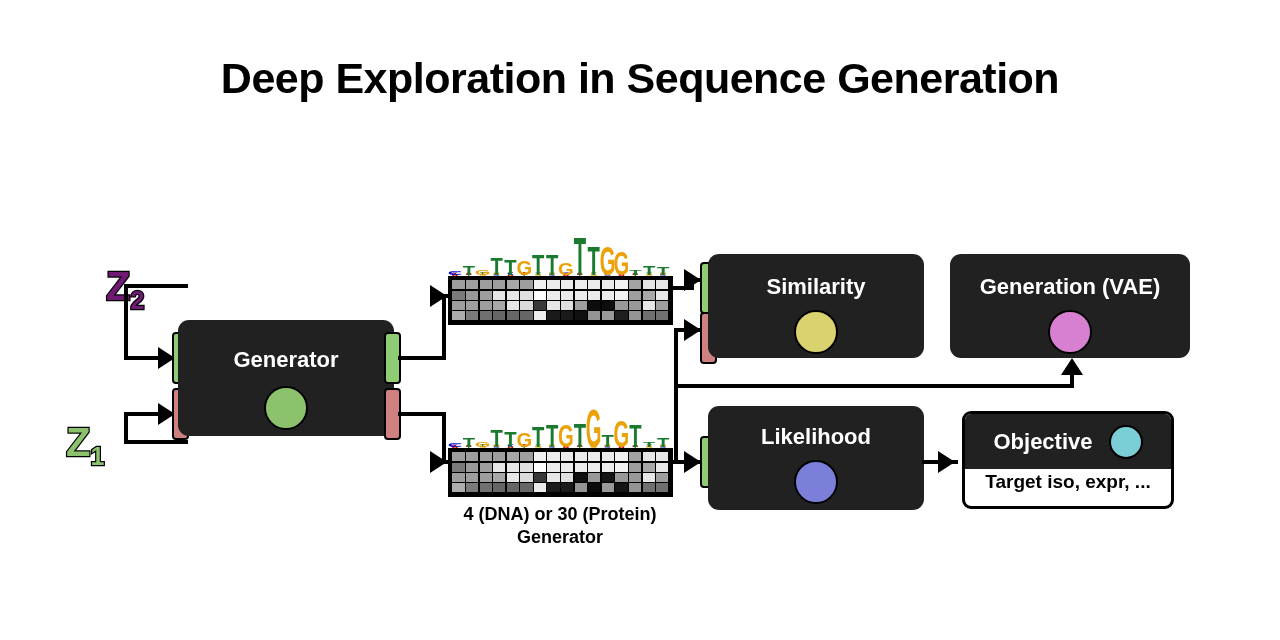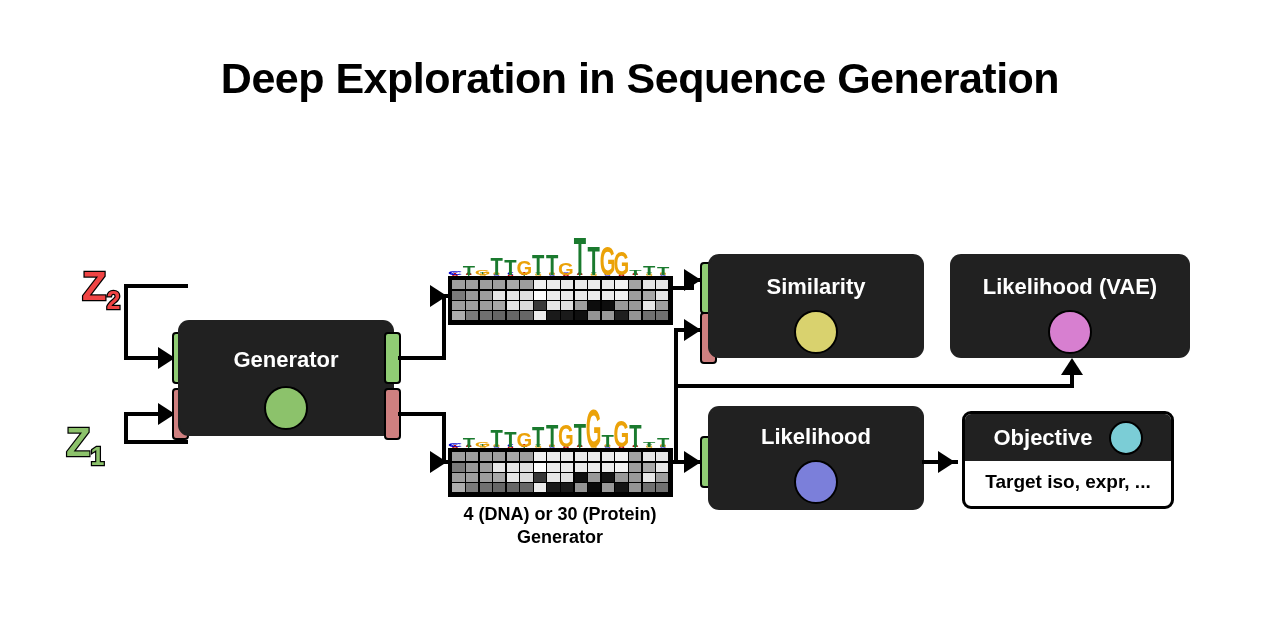--- a/index.html
+++ b/index.html
@@ -43,21 +43,21 @@
   .arrow.right{border-top:11px solid transparent;border-bottom:11px solid transparent;border-left:17px solid #000;}
   .arrow.up{border-left:11px solid transparent;border-right:11px solid transparent;border-bottom:17px solid #000;}
 
   
   .zlabel{
     position:absolute;font-size:40px;font-weight:bold;
     font-family:"Liberation Sans","DejaVu Sans",sans-serif;
     line-height:1;
   }
   .zlabel .zsub{font-size:25px;vertical-align:sub;}
-  .z-red{color:#ef4444;-webkit-text-stroke:2.5px #000;paint-order:stroke fill;}
+  .z-red{color:#701a75;-webkit-text-stroke:2.5px #000;paint-order:stroke fill;margin-left:24px;}
   .z-green{color:#8cc26b;-webkit-text-stroke:2.5px #000;paint-order:stroke fill;}
 
   
   .seqblock{position:absolute;}
   .logo{position:absolute;left:0;bottom:0;width:100%;}
   .heat{
     position:absolute;border:3px solid #000;box-sizing:content-box;
     display:grid;background:#000;gap:1.4px;padding:1.4px;
   }
   .heat div{width:100%;height:100%;}
@@ -385,35 +385,35 @@
 <div class="arrow up" style="left:1061px;top:358px;"></div>
 
 <div class="port green" style="left:700px;top:262px;"></div>
 <div class="port red" style="left:700px;top:312px;"></div>
 <div class="module" style="left:710px;top:256px;width:212px;height:100px;">
   <div class="mlabel" style="top:18px;">Similarity</div>
   <div class="dot" style="left:84px;top:54px;width:44px;height:44px;background:#d9d26e;"></div>
 </div>
 
 <div class="module" style="left:952px;top:256px;width:236px;height:100px;">
-  <div class="mlabel" style="top:18px;">Likelihood (VAE)</div>
+  <div class="mlabel" style="top:18px;">Generation (VAE)</div>
   <div class="dot" style="left:96px;top:54px;width:44px;height:44px;background:#d77fd0;"></div>
 </div>
 
 <div class="wire wh" style="left:670px;top:460px;width:38px;"></div>
 <div class="arrow right" style="left:684px;top:451px;"></div>
 
 <div class="port green" style="left:700px;top:436px;"></div>
 <div class="module" style="left:710px;top:408px;width:212px;height:100px;">
   <div class="mlabel" style="top:16px;">Likelihood</div>
   <div class="dot" style="left:84px;top:52px;width:44px;height:44px;background:#7b7fda;"></div>
 </div>
 
 <div class="wire wh" style="left:922px;top:460px;width:36px;"></div>
 <div class="arrow right" style="left:938px;top:451px;"></div>
 
 <div class="objcard" style="left:962px;top:411px;width:212px;height:98px;">
-  <div class="objhead" style="height:47px;gap:16px;">
+  <div class="objhead" style="height:55px;gap:16px;">
     <span class="t">Objective</span>
     <span class="dot" style="position:relative;left:0;top:0;width:34px;height:34px;background:#7bcdd6;"></span>
   </div>
   <div class="objbody" style="height:48px;">Target iso, expr, ...</div>
 </div>
 
 </body></html>

